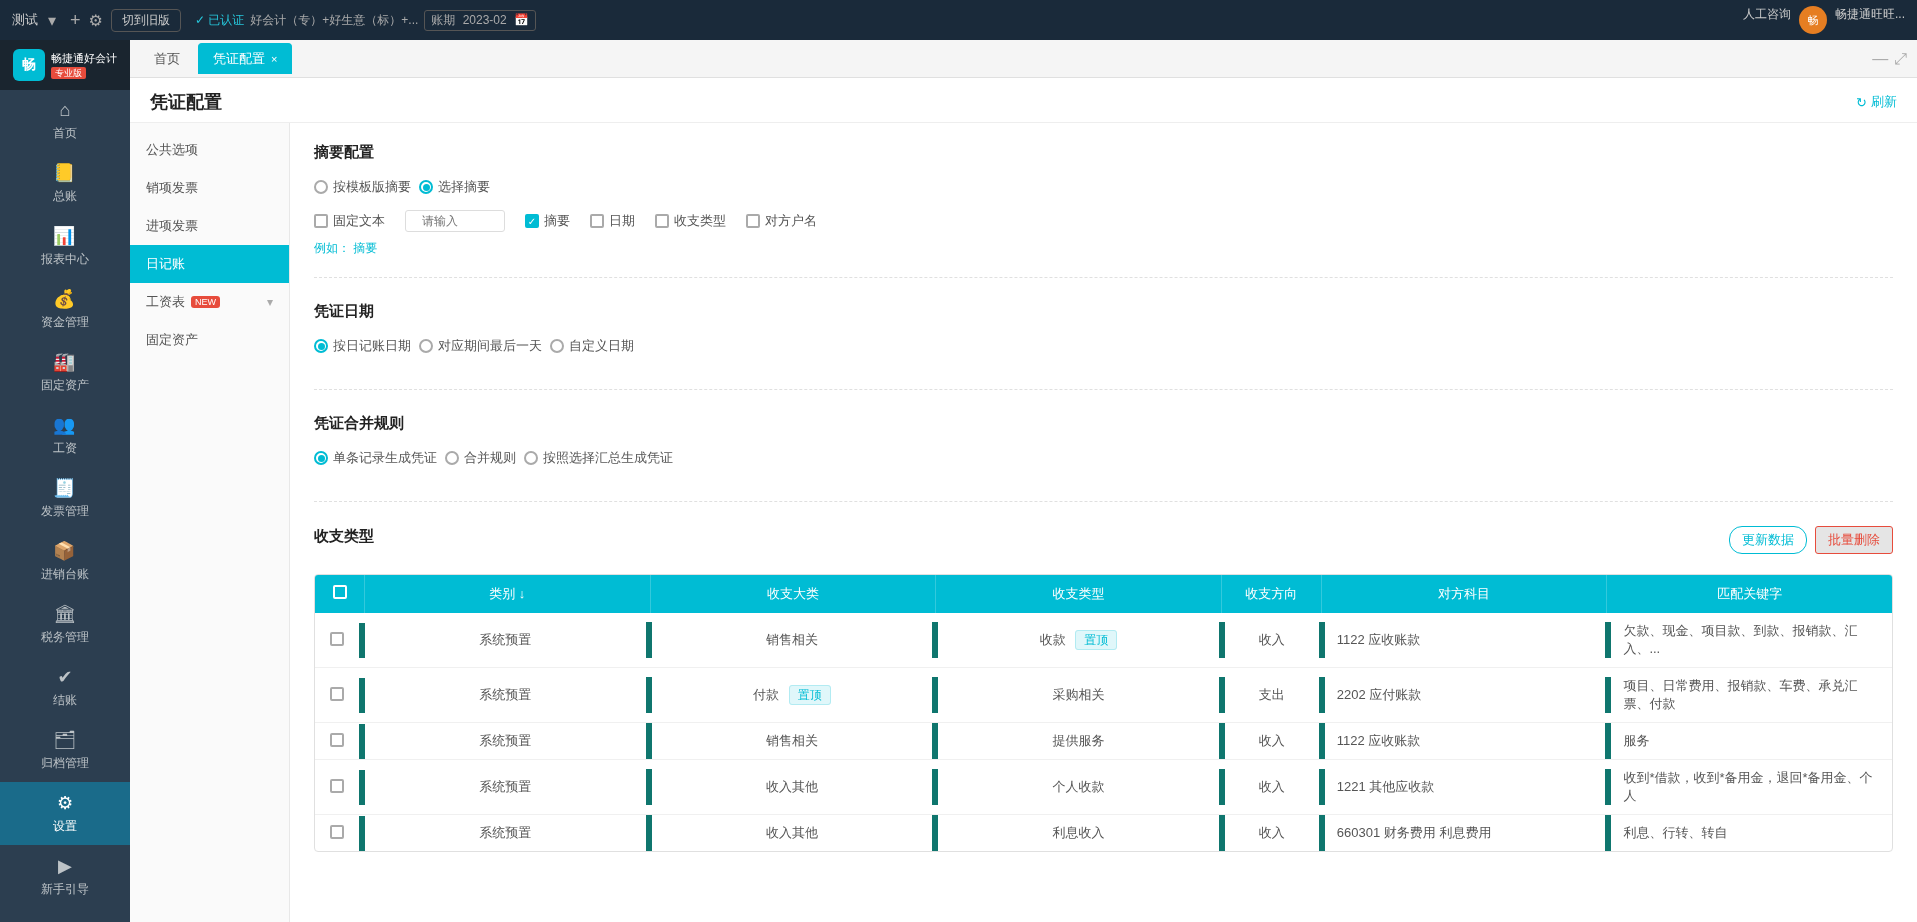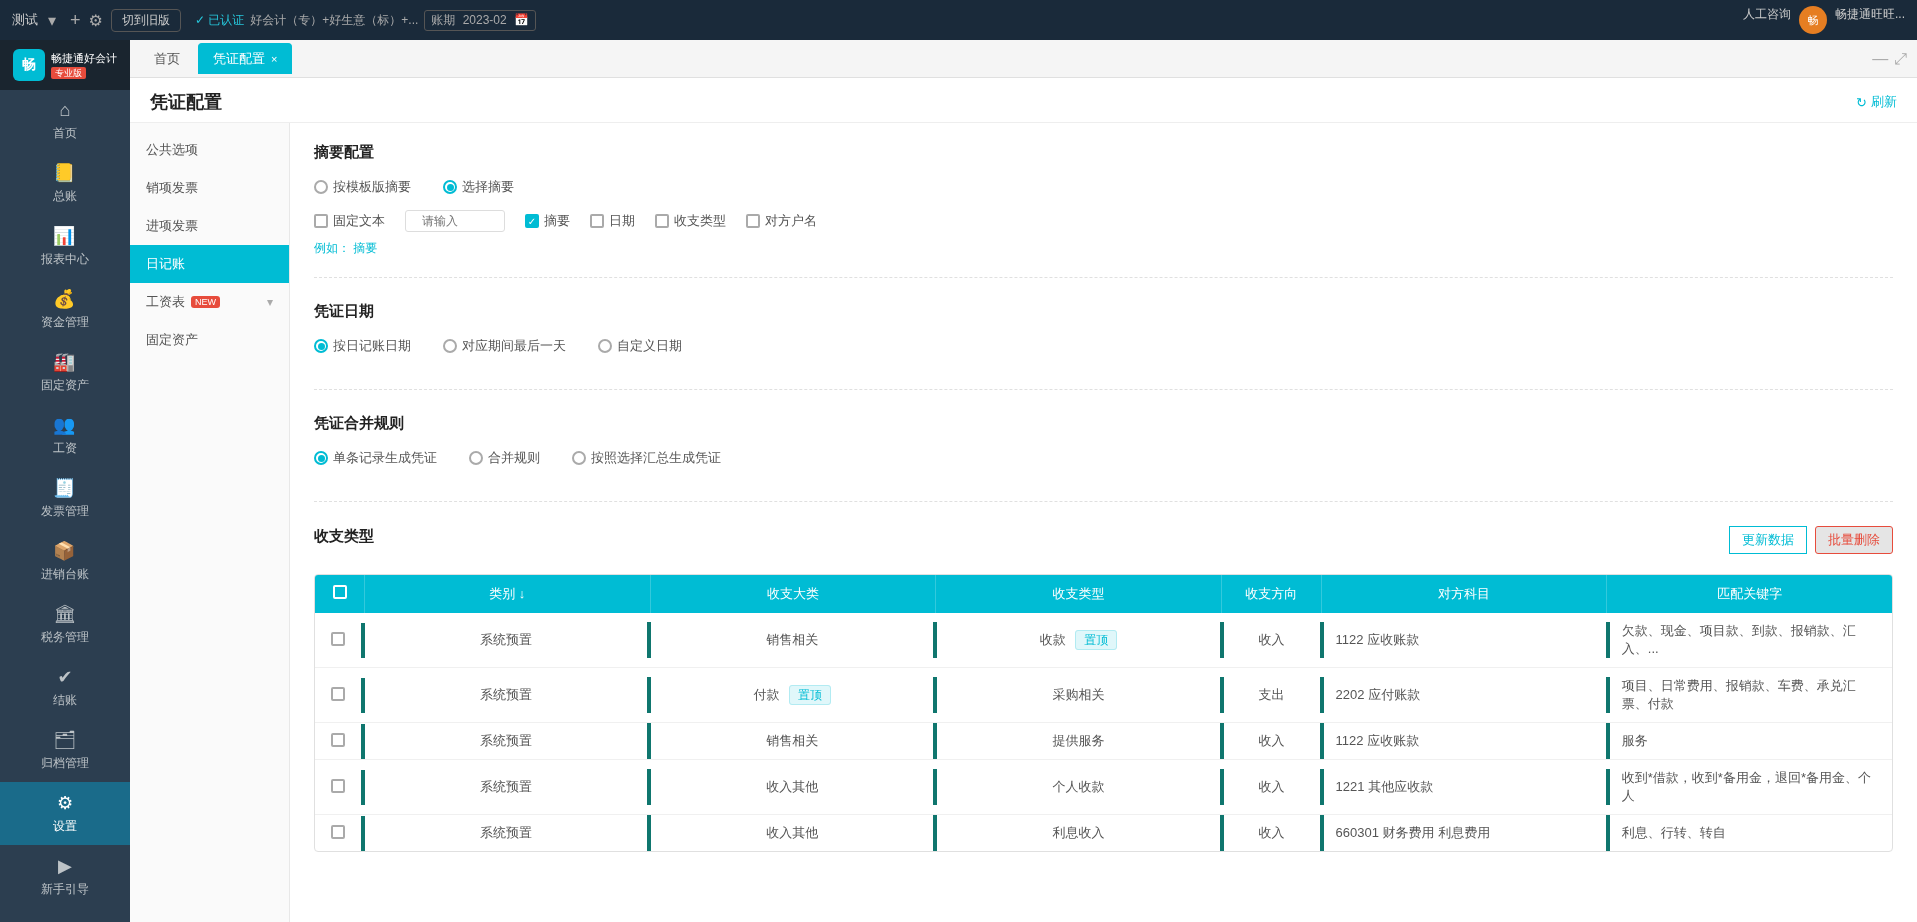--- a/index.html
+++ b/index.html
@@ -61,21 +61,21 @@
     .nav-expand { margin-left: auto; color: #aaa; font-size: 12px; }
 
     
     .right-content { flex: 1; overflow-y: auto; padding: 20px 24px; }
 
     
     .section { margin-bottom: 24px; border-bottom: 1px dashed #e0e0e0; padding-bottom: 20px; }
     .section-title { font-size: 15px; font-weight: bold; color: #222; margin-bottom: 16px; }
 
     
-    .radio-group { display: flex; gap: 32px; margin-bottom: 14px; align-items: center; }
+    .radio-group { display: flex; gap: 8px; margin-bottom: 14px; align-items: center; }
     .radio-item { display: flex; align-items: center; gap: 5px; cursor: pointer; color: #555; font-size: 13px; }
     .radio-circle { width: 14px; height: 14px; border-radius: 50%; border: 2px solid #aaa; display: flex; align-items: center; justify-content: center; }
     .radio-circle.checked { border-color: #00bcd4; }
     .radio-circle.checked::after { content: ''; width: 7px; height: 7px; border-radius: 50%; background: #00bcd4; }
 
     
     .checkbox-row { display: flex; gap: 20px; align-items: center; margin-bottom: 8px; }
     .checkbox-item { display: flex; align-items: center; gap: 5px; cursor: pointer; color: #555; font-size: 13px; }
     .checkbox-box { width: 14px; height: 14px; border: 2px solid #aaa; border-radius: 2px; display: flex; align-items: center; justify-content: center; }
     .checkbox-box.checked { background: #00bcd4; border-color: #00bcd4; color: #fff; font-size: 10px; }
@@ -84,28 +84,28 @@
 
     
     .table-container { border: 1px solid #e0e0e0; border-radius: 4px; overflow: hidden; margin-top: 12px; }
     .table-header-row { display: flex; background: #00bcd4; color: #fff; font-size: 13px; }
     .table-header-cell { padding: 10px 12px; flex: 1; text-align: center; border-right: 1px solid rgba(255,255,255,0.2); }
     .table-header-cell:last-child { border-right: none; }
     .table-header-cell.narrow { flex: 0 0 50px; }
     .table-header-cell.medium { flex: 0 0 100px; }
     .table-row { display: flex; border-bottom: 1px solid #f0f0f0; align-items: center; }
     .table-row:last-child { border-bottom: none; }
-    .table-cell { padding: 9px 12px; flex: 1; text-align: center; color: #555; font-size: 13px; border-right: 4px solid #0f766e; }
+    .table-cell { padding: 9px 12px; flex: 1; text-align: center; color: #555; font-size: 13px; border-right: 6px solid #0f766e; }
     .table-cell:last-child { border-right: none; }
     .table-cell.narrow { flex: 0 0 50px; }
     .table-cell.medium { flex: 0 0 100px; }
     .table-cell.left { text-align: left; }
     .tag-reset { background: #e0f7fa; color: #00bcd4; border: 1px solid #b2ebf2; border-radius: 3px; padding: 2px 8px; font-size: 12px; cursor: pointer; }
     .section-actions { display: flex; justify-content: flex-end; gap: 8px; margin-bottom: 8px; }
-    .btn-outline { border: 1px solid #00bcd4; color: #00bcd4; background: #fff; border-radius: 0; padding: 4px 12px; cursor: pointer; font-size: 13px; }
+    .btn-outline { border: 1px solid #00bcd4; color: #00bcd4; background: #fff; border-radius: 13px; padding: 4px 12px; cursor: pointer; font-size: 13px; }
     .btn-danger { border: 1px solid #e74c3c; color: #e74c3c; background: #e5e5e5; border-radius: 3px; padding: 4px 12px; cursor: pointer; font-size: 13px; }
 
     
     ::-webkit-scrollbar { width: 6px; }
     ::-webkit-scrollbar-track { background: #f1f1f1; }
     ::-webkit-scrollbar-thumb { background: #ccc; border-radius: 3px; }
   </style>
 </head>
 <body>
 

